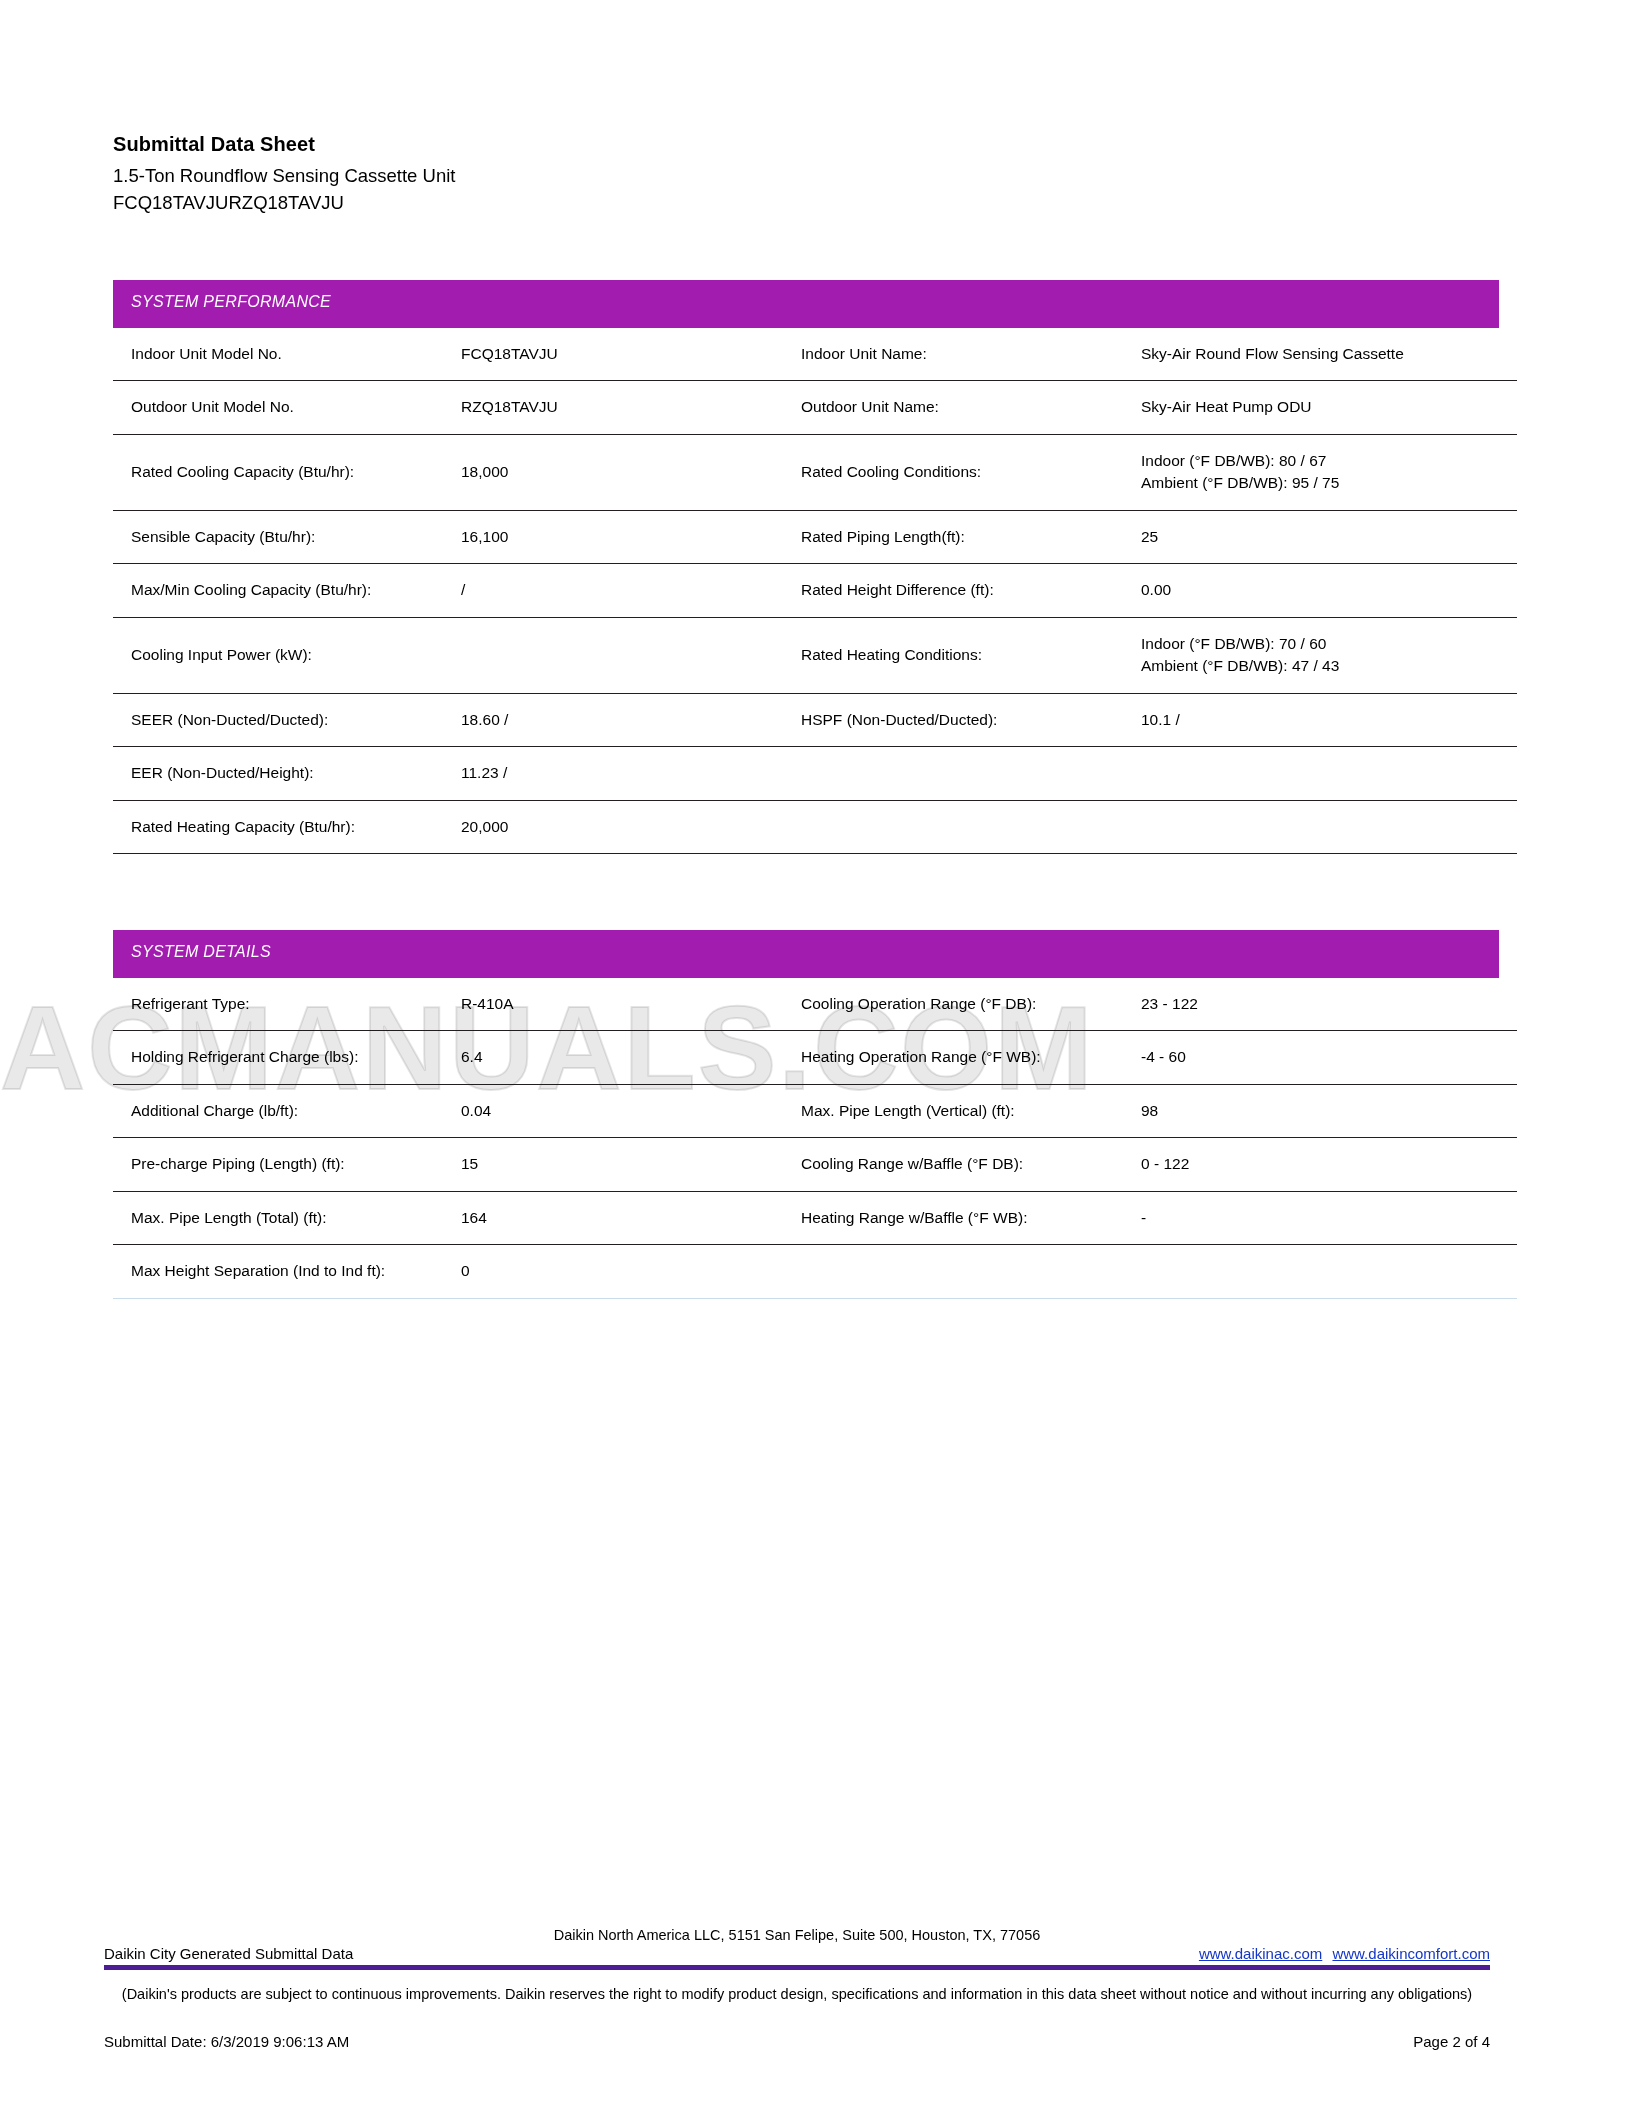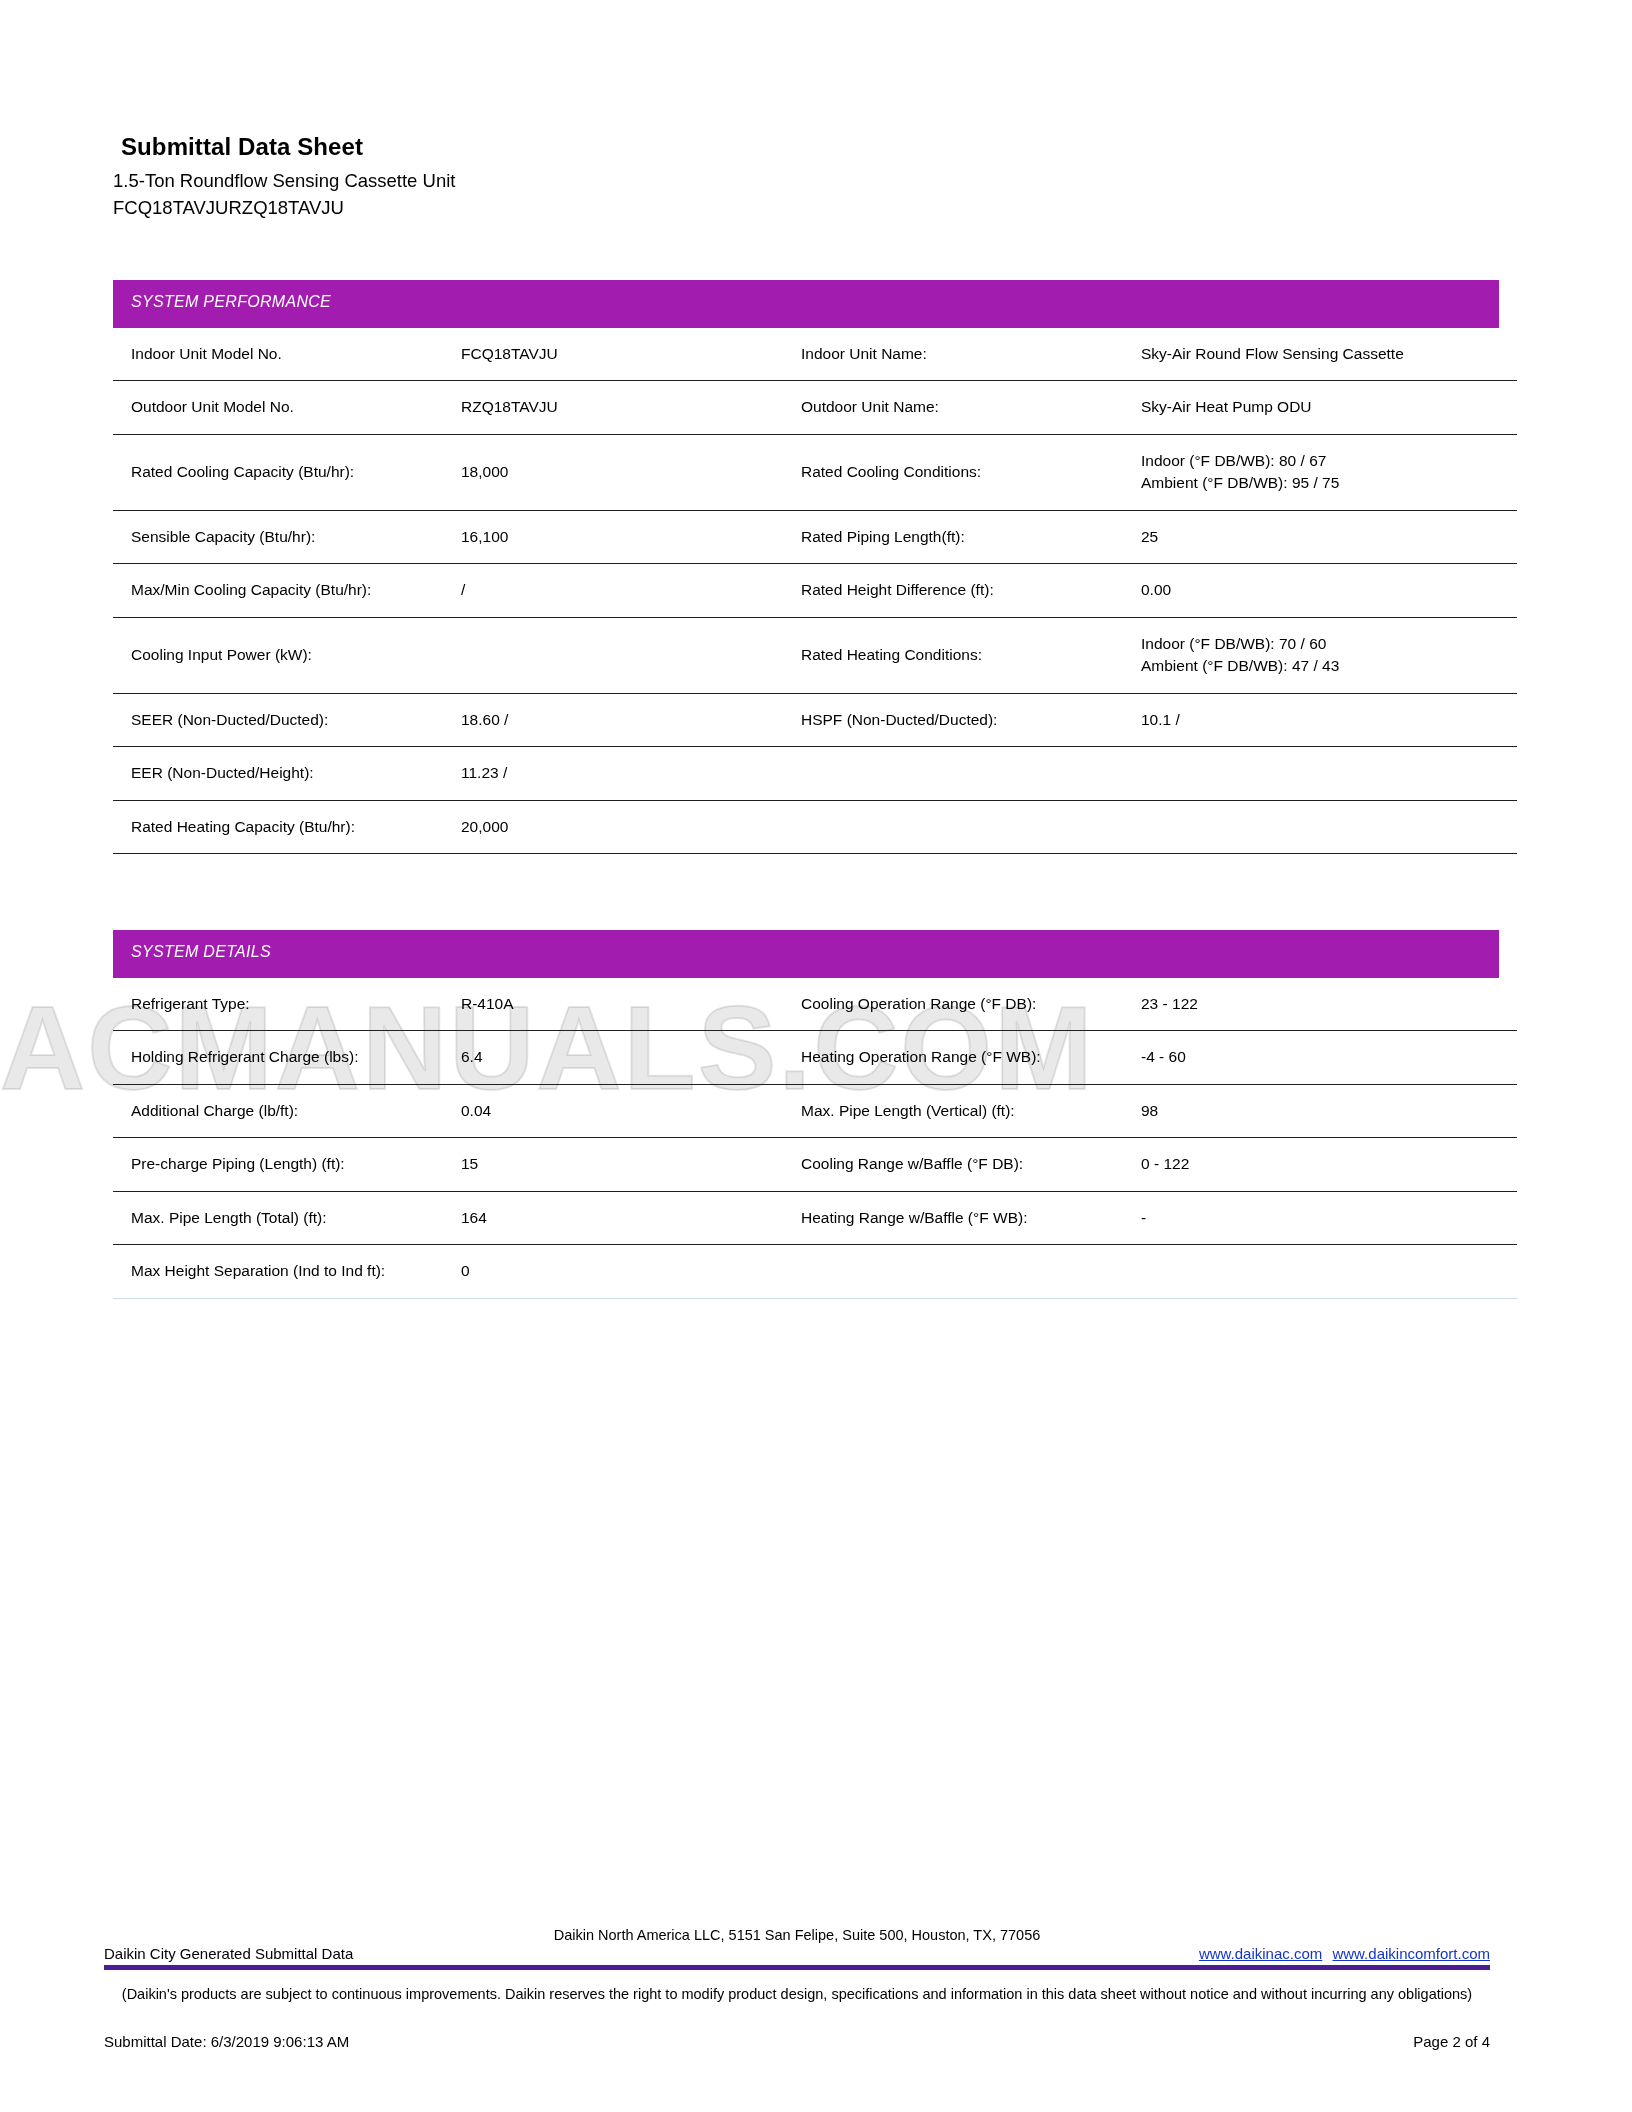--- a/index.html
+++ b/index.html
@@ -24,25 +24,25 @@
   }
 
   
   .doc-header {
     position: absolute;
     left: 113px;
     top: 132px;
     width: 1400px;
   }
   .doc-title {
-    font-size: 24px;
+    font-size: 20px;
     font-weight: bold;
     letter-spacing: 0.1px;
     line-height: 1.25;
-    margin: 0 0 6px 8px;
+    margin: 0 0 6px 0;
   }
   .doc-sub {
     font-size: 18.5px;
     line-height: 1.45;
     margin: 0;
   }
 
   
   .section {
     position: absolute;

